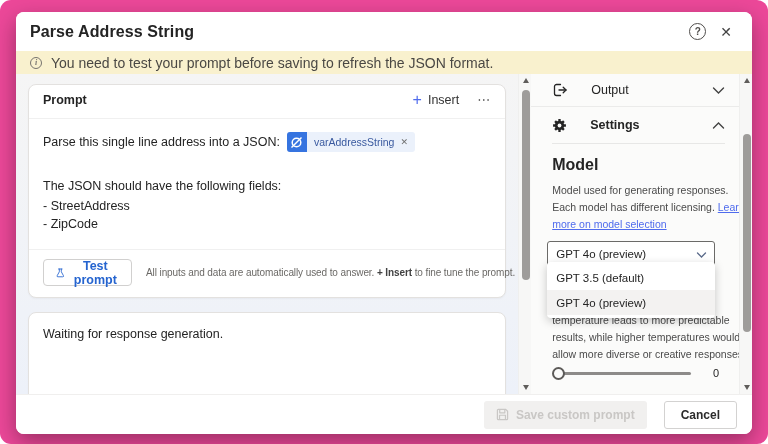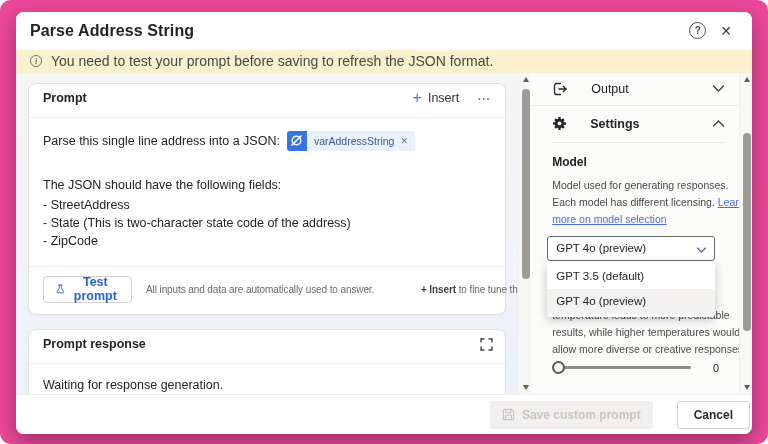--- a/index.html
+++ b/index.html
@@ -42,21 +42,21 @@
   .token-label { font-size:10.5px; color:#39599f; padding:0 5px 0 7px; font-weight:400; }
   .token-x { font-size:9px; color:#707070; padding:0 7px 0 1px; cursor:pointer; }
   .prompt-line2 { margin-top:26px; height:18px; }
   .field-line { height:18px; line-height:18px; }
 
   .card-divider { border-top:1px solid #f0f0f0; margin-top:8px; }
   .card-foot { display:flex; align-items:center; padding:9px 10px 11px 14px; gap:14px; }
   .test-btn { display:flex; align-items:center; gap:7px; height:27px; padding:0 12px; background:#fff;
               border:1px solid #d1d0cf; border-radius:4px; color:#2564cf; font-size:12.5px; font-weight:700; cursor:pointer; }
   .hint { font-size:10px; color:#6b6966; white-space:nowrap; letter-spacing:-.1px; }
-  .hint b { color:#424242;margin-left:44px; }
+  .hint b { color:#424242; }
 
   .card2 { margin-top:14px; height:120px; }
   .expand-btn { margin-left:auto; cursor:pointer; display:flex; }
   .resp-body { padding:14px 14px; font-size:12.5px; color:#242424; }
 
   
   .vscroll { width:13px; background:#f7f7f6; border-left:1px solid #efefee; position:relative; flex:0 0 auto; }
   .vs-up, .vs-down { position:absolute; left:0; width:13px; height:13px; display:flex; align-items:center; justify-content:center; cursor:pointer; }
   .vs-up { top:0; } .vs-down { bottom:0; }
   .tri-up { width:0; height:0; border-left:3.5px solid transparent; border-right:3.5px solid transparent; border-bottom:5px solid #5f5d5b; }
@@ -69,21 +69,21 @@
   .side-inner { padding-right:13px; }
   .side-row { height:32px; display:flex; align-items:center; padding:0 14px 0 21px; gap:23px; cursor:pointer; }
   .side-row-settings { height:36px; }
   .side-label { font-size:12.5px; color:#242424; }
   .side-label-bold { font-weight:700; }
   .side-chevron { margin-left:auto; display:flex; }
   .side-div { border-top:1px solid #ebebea; }
   .side-div-inset { border-top:1px solid #e7e7e6; margin:0 14px 0 21px; }
 
   .model-block { padding:12px 0 0 16px; }
-  .model-head { font-size:12px; font-weight:700; color:#242424; margin-bottom:8px; padding-left:5px; }
+  .model-head { font-size:16px; font-weight:700; color:#242424; margin-bottom:8px; padding-left:5px; }
   .model-desc { font-size:10.5px; color:#4a4a4a; line-height:17px; padding-left:5px; white-space:nowrap; }
   .lnk { color:#4f6bed; text-decoration:underline; cursor:pointer; }
   .model-select { position:relative; margin-top:8px; width:168px; height:25px; border:1px solid #6b6a68; border-radius:3px;
                   background:#fff; display:flex; align-items:center; padding:0 24px 0 8px; font-size:11.5px; color:#242424; cursor:pointer; }
   .sel-chev { position:absolute; right:7px; top:7px; }
 
   .flyout { position:absolute; left:16px; top:188px; width:168px; background:#fff; border-radius:4px;
             box-shadow:0 3px 10px rgba(0,0,0,.22); padding:3px 0; z-index:6; }
   .flyout .opt { height:25px; display:flex; align-items:center; padding:0 9px; font-size:11.5px; color:#242424; cursor:pointer; }
   .opt-selected { background:#f3f2f1; }
@@ -93,21 +93,21 @@
   .slider-row { margin-top:3px; display:flex; align-items:center; padding:0 20px 0 21px; height:14px; }
   .slider-handle { width:13px; height:13px; border:2px solid #5c5a58; border-radius:50%; background:#fbfbfa; flex:0 0 auto; cursor:pointer; z-index:2; }
   .slider-track { height:3px; background:#8d8b89; border-radius:2px; width:128px; margin-left:-2px; cursor:pointer; }
   .slider-value { margin-left:auto; font-size:11px; color:#242424; }
 
   .side-scroll { position:absolute; right:0; top:0; bottom:0; width:13px; background:#f7f7f6; border-left:1px solid #efefee; }
   .side-thumb { top:60px; height:198px; }
 
   
   .footer { height:40px; background:#fff; border-top:1px solid #f0efee; display:flex; align-items:center;
-            justify-content:flex-end; gap:24px; padding:0 2px; flex:0 0 auto; }
+            justify-content:flex-end; gap:17px; padding:0 15px; flex:0 0 auto; }
   .btn { height:28px; border-radius:3px; font-size:12px; font-weight:700; display:flex; align-items:center; justify-content:center; cursor:pointer; }
   .btn-save { background:#f1f0ef; color:#c9c7c5; padding:0 12px; gap:7px; border:none; cursor:default; }
   .btn-cancel { background:#fff; border:1px solid #d3d2d1; color:#2b2b2b; padding:0 16px; }
 </style>
 </head>
 <body>
 
 <div class="backdrop">
   <div class="dialog">
 
@@ -149,49 +149,37 @@
                       <circle cx="6.5" cy="6.5" r="4.3" fill="none" stroke="#fff" stroke-width="1.5"></circle>
                       <line x1="1.5" y1="11.5" x2="11.5" y2="1.5" stroke="#fff" stroke-width="1.5"></line>
                     </svg>
                 </span>
                 <span class="token-label">varAddressString</span>
                 <span class="token-x">✕</span>
               </span>
             </div>
             <div class="prompt-line2">The JSON should have the following fields:</div>
             <div class="field-line">- StreetAddress</div>
-            <div class="field-line">- State (This is two-character state code of the address)</div>
             <div class="field-line">- ZipCode</div>
           </div>
 
           <div class="card-divider"></div>
 
           <div class="card-foot">
             <button class="test-btn">
               <svg width="13" height="14" viewBox="0 0 13 14">
                   <path d="M3.8 1h5.4 M5 1v4.2 L1.8 11 a1.2 1.2 0 0 0 1.1 1.7 h7.2 a1.2 1.2 0 0 0 1.1 -1.7 L8 5.2 V1" fill="none" stroke="#2564cf" stroke-width="1.3" stroke-linecap="round" stroke-linejoin="round"></path>
                 </svg>
               <span>Test prompt</span>
             </button>
             <div class="hint"><span>All inputs and data are automatically used to answer. </span><b>+ Insert</b><span> to fine tune the prompt.</span></div>
           </div>
         </div>
 
         <div class="card card2">
-          <div class="card-head">
-            <div class="card-title">Prompt response</div>
-            <div class="expand-btn">
-              <svg width="13" height="13" viewBox="0 0 13 13" fill="none" stroke="#424242" stroke-width="1.4" stroke-linecap="round">
-                  <path d="M1 4 V1 H4"></path>
-                  <path d="M9 1 H12 V4"></path>
-                  <path d="M12 9 V12 H9"></path>
-                  <path d="M4 12 H1 V9"></path>
-                </svg>
-            </div>
-          </div>
           <div class="resp-body">Waiting for response generation.</div>
         </div>
       </div>
 
       <div class="vscroll">
         <div class="vs-up">
             <div class="tri-up"></div>
           </div>
         <div class="vs-thumb main-thumb"></div>
         <div class="vs-down">

